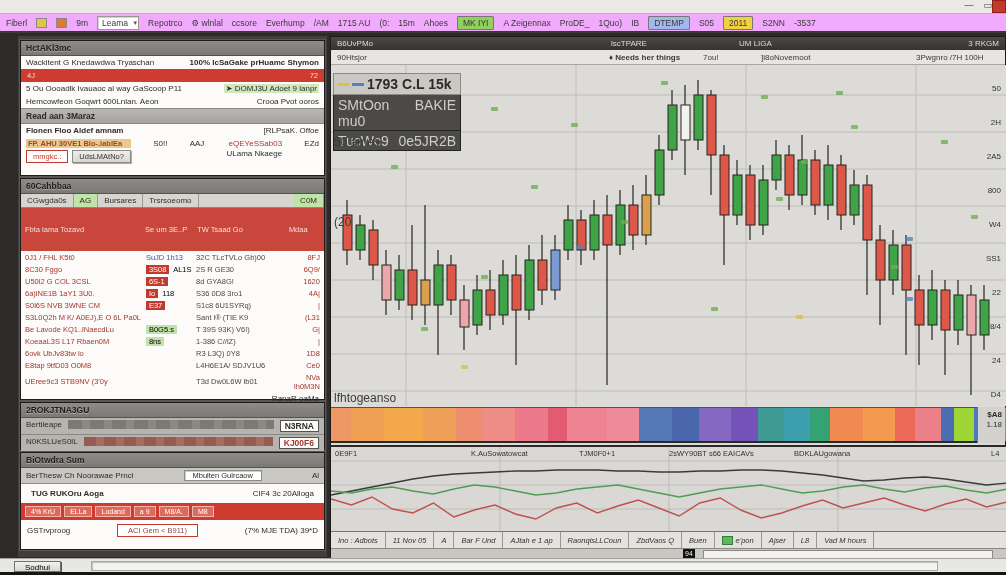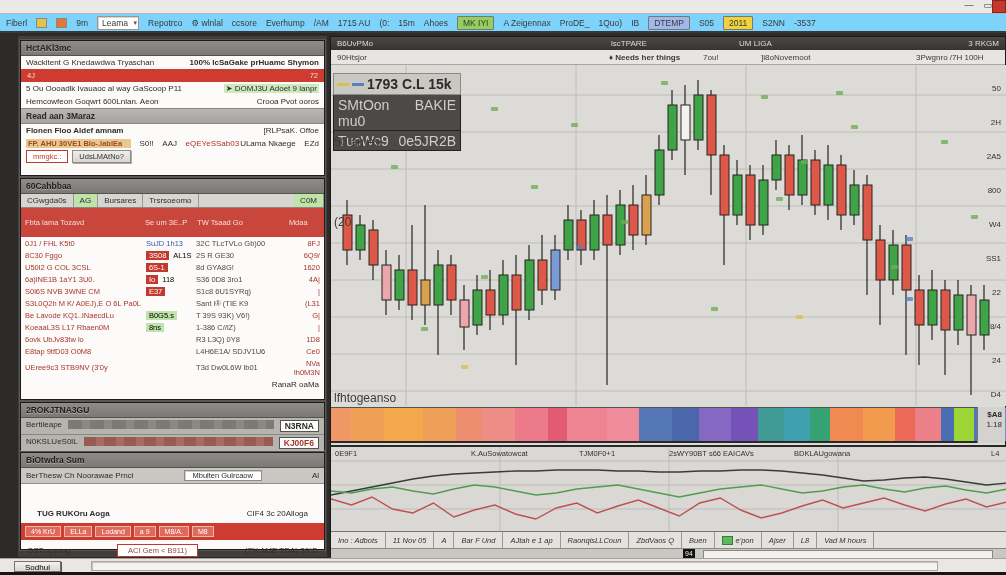--- a/index.html
+++ b/index.html
@@ -6,21 +6,21 @@
   body{width:1006px;height:575px;position:relative;overflow:hidden;
        font-family:"Liberation Sans","DejaVu Sans",sans-serif;background:#2c2b29;
        -webkit-font-smoothing:antialiased;}
   .abs{position:absolute;}
   
   .titlebar{left:0;top:0;width:1006px;height:14px;background:#ebe9e5;border-bottom:1px solid #b9b7b2;
             display:flex;align-items:center;font-size:9px;color:#2a2a28;gap:14px;padding-left:6px;box-sizing:border-box;}
   .titlebar .sp{white-space:nowrap;font-weight:bold;}
   .win-controls{position:absolute;right:14px;top:0;display:flex;gap:10px;font-size:9px;color:#444;}
   .close-red{position:absolute;right:0;top:0;width:12px;height:11px;background:#c23a2e;border:1px solid #8e2017;}
-  .toolbar{left:0;top:14px;width:1006px;height:19px;background:#7dd3fc;border-bottom:2px solid #3a3937;
+  .toolbar{left:0;top:14px;width:1006px;height:19px;background:#f0abfc;border-bottom:2px solid #3a3937;
            display:flex;align-items:center;font-size:8.5px;color:#3a3a38;gap:9px;padding:0 6px;box-sizing:border-box;white-space:nowrap;overflow:hidden;}
   .tb-it{white-space:nowrap;}
   .tb-chip{width:9px;height:8px;display:inline-block;border:1px solid #888;}
   .tb-badge{padding:1px 5px;border:1px solid #777;border-radius:1px;}
   .tb-combo{background:#fff;border:1px solid #9a9893;box-shadow:inset 1px 1px 0 #d6d4d0;padding:0 10px 0 4px;height:12px;line-height:12px;position:relative;}
   .tb-combo:after{content:"▾";position:absolute;right:1px;top:0;font-size:7px;color:#555;}
   
   .sidebar{left:18px;top:36px;width:309px;height:521px;background:#413f3d;}
   .panel{position:absolute;left:2px;width:303px;background:#fcfbf9;border:1px solid #1d1c1b;box-shadow:0 0 0 1px #5a5856;}
   .p-head{height:14px;background:linear-gradient(#8e8c88,#7b7975);color:#21201e;font-size:8.5px;font-weight:bold;
@@ -29,21 +29,21 @@
   .red-banner{background:#ce3b30;color:#f6d9d4;font-size:7.5px;display:flex;justify-content:space-between;padding:2px 6px;}
   .sub-head{background:linear-gradient(#b9b7b2,#a5a39e);font-weight:bold;color:#2a2927;font-size:8.5px;padding:2px 5px;border-top:1px solid #888;border-bottom:1px solid #888;}
   .btn-redline{border:1px solid #c23a2e;background:#fff;color:#c23a2e;font-size:7.5px;padding:1px 6px;}
   .btn-raised{background:linear-gradient(#efeeea,#d8d6d1);border:1px solid #8d8b86;font-size:7.5px;color:#33322f;padding:1px 6px;box-shadow:1px 1px 0 #aaa;}
   .hl-orange{background:#e8c98e;color:#a0452a;font-size:7.5px;padding:0 2px;font-weight:bold;}
   .red-t{color:#a8362c;} .blue-t{color:#3a57a8;} .dim-t{color:#4a4946;}
   
   .tabs{display:flex;background:#d7d5d0;border-bottom:1px solid #8b8984;font-size:8px;color:#2d2c2a;}
   .tabs .tab{padding:2px 6px;border-right:1px solid #9b9994;}
   .tab.grn{background:#bfe3a8;}
-  .red-thead{display:flex;background:#c8463c;color:#f7ded9;font-size:7.5px;padding:10px 4px;gap:4px;}
+  .red-thead{display:flex;background:#c8463c;color:#f7ded9;font-size:7.5px;padding:17px 4px;gap:4px;}
   .trow{display:flex;font-size:7.5px;padding:1.5px 4px;align-items:center;}
   .trow .c1{width:41%;} .trow .c2{width:17%;} .trow .c3{width:31%;} .trow .c4{width:11%;text-align:right;}
   .cell-badge{background:#c23a2e;color:#fff;padding:0 3px;margin-right:2px;}
   .cell-green{background:#bfe3a8;padding:0 3px;}
   
   .pc-row{display:flex;justify-content:space-between;align-items:flex-start;background:#b6b4af;font-size:8px;padding:2px 5px;color:#2c2b29;border-bottom:1px solid #8a8883;}
   .pc-smudge{flex:1;height:9px;margin:0 6px;background:repeating-linear-gradient(90deg,#6a6662 0 14px,#7d7a75 14px 22px);opacity:.75;}
   .pc-smudge.red{background:repeating-linear-gradient(90deg,#8c3d35 0 12px,#a35248 12px 20px);}
   .val-box{background:#fdfdfb;border:1px solid #55534f;padding:0 4px;font-weight:bold;font-size:8.5px;}
   
@@ -154,21 +154,21 @@
     <div class="rowline" style="align-items:flex-start;">
       <span style="display:flex;flex-direction:column;gap:2px;">
         <span class="hl-orange">FP. AHU 30VE1 Blo-.lablEa</span>
         <span style="display:flex;gap:4px;">
           <button class="btn-redline">mmgkc.:</button>
           <button class="btn-raised">UdsLMAtNo?</button>
         </span>
       </span>
       <span>S0!!</span>
       <span>AAJ</span>
-      <span style="display:flex;text-align:right;gap:1px;">
+      <span style="display:flex;flex-direction:column;text-align:right;gap:1px;">
         <span class="red-t">eQEYeSSab03</span>
         <span>ULama Nkaege</span>
       </span>
       <span>EZd</span>
     </div>
   </div>
 
   <div class="panel" style="top:142px;height:220px;">
     <div class="p-head">60Cahbbaa</div>
     <div class="tabs" id="pb-tabs">
@@ -271,21 +271,21 @@
     </div>
   </div>
 
   <div class="panel" style="top:416px;height:96px;">
     <div class="p-head">BiOtwdra Sum</div>
     <div class="pd-gray">
       <span>BerThesw Ch Noorawae Prnci</span>
       <span class="sunken">Mbulten Gulrcaow</span>
       <span>Al</span>
     </div>
-    <div class="rowline" style="padding:5px 16px;margin-top:20px;">
+    <div class="rowline" style="padding:5px 10px;">
       <b>TUG RUKOru Aoga</b>
       <span>CIF4 3c 20Alloga</span>
     </div>
     <div class="pd-redbar" id="pd-banner">
         <span class="seg">4% KrU</span>
         <span class="seg">ELLa</span>
         <span class="seg">Lodand</span>
         <span class="seg">a 9</span>
         <span class="seg">M8/A.</span>
         <span class="seg">M8</span>

